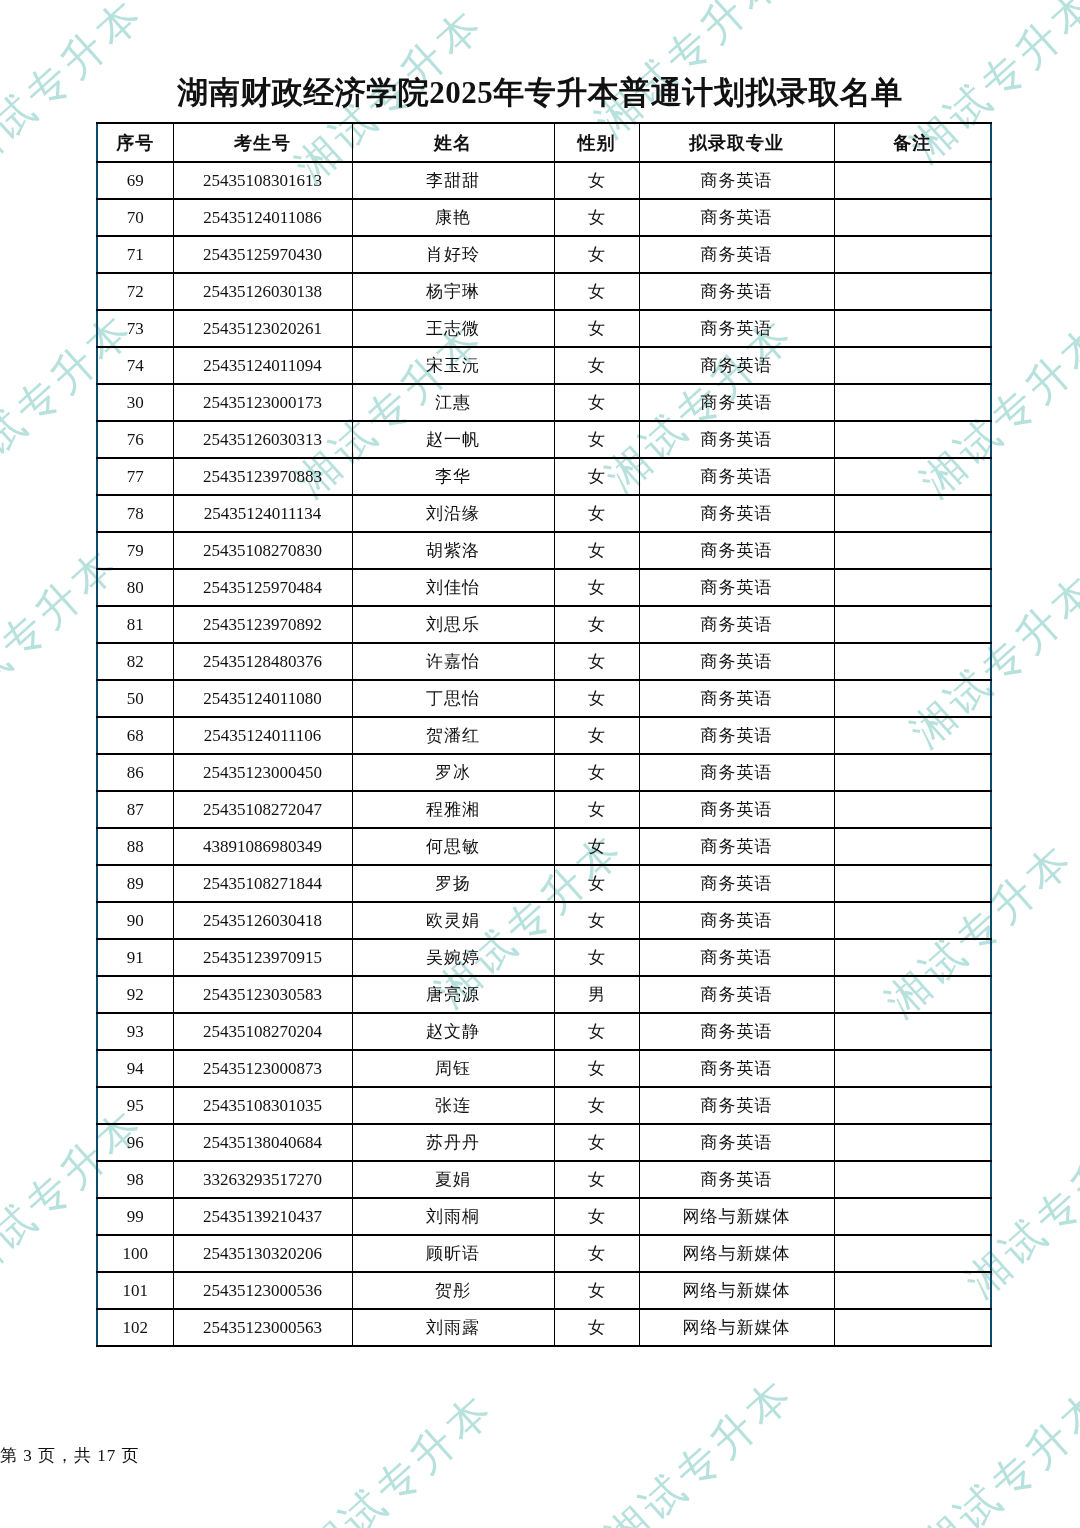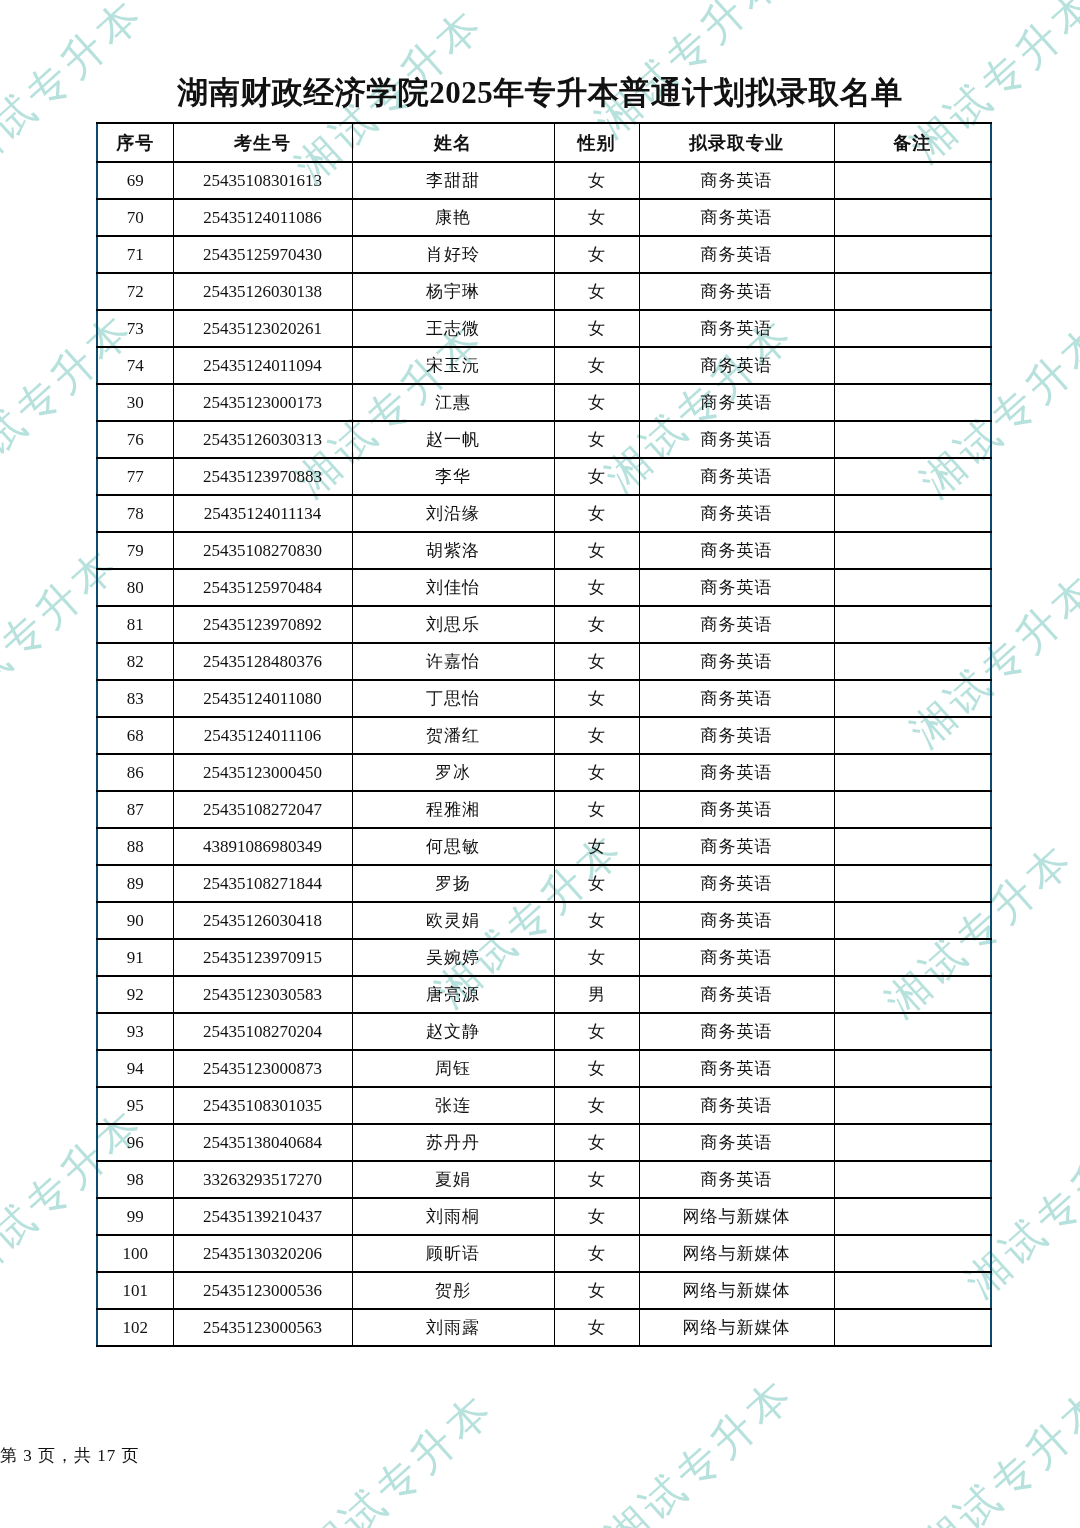--- a/index.html
+++ b/index.html
@@ -226,21 +226,21 @@
         </tr>
         <tr>
           <td class="c-index">82</td>
           <td class="c-candidate-number">25435128480376</td>
           <td class="c-name">许嘉怡</td>
           <td class="c-gender">女</td>
           <td class="c-major">商务英语</td>
           <td class="c-remark"></td>
         </tr>
         <tr>
-          <td class="c-index">83</td>
+          <td class="c-index">50</td>
           <td class="c-candidate-number">25435124011080</td>
           <td class="c-name">丁思怡</td>
           <td class="c-gender">女</td>
           <td class="c-major">商务英语</td>
           <td class="c-remark"></td>
         </tr>
         <tr>
           <td class="c-index">68</td>
           <td class="c-candidate-number">25435124011106</td>
           <td class="c-name">贺潘红</td>

